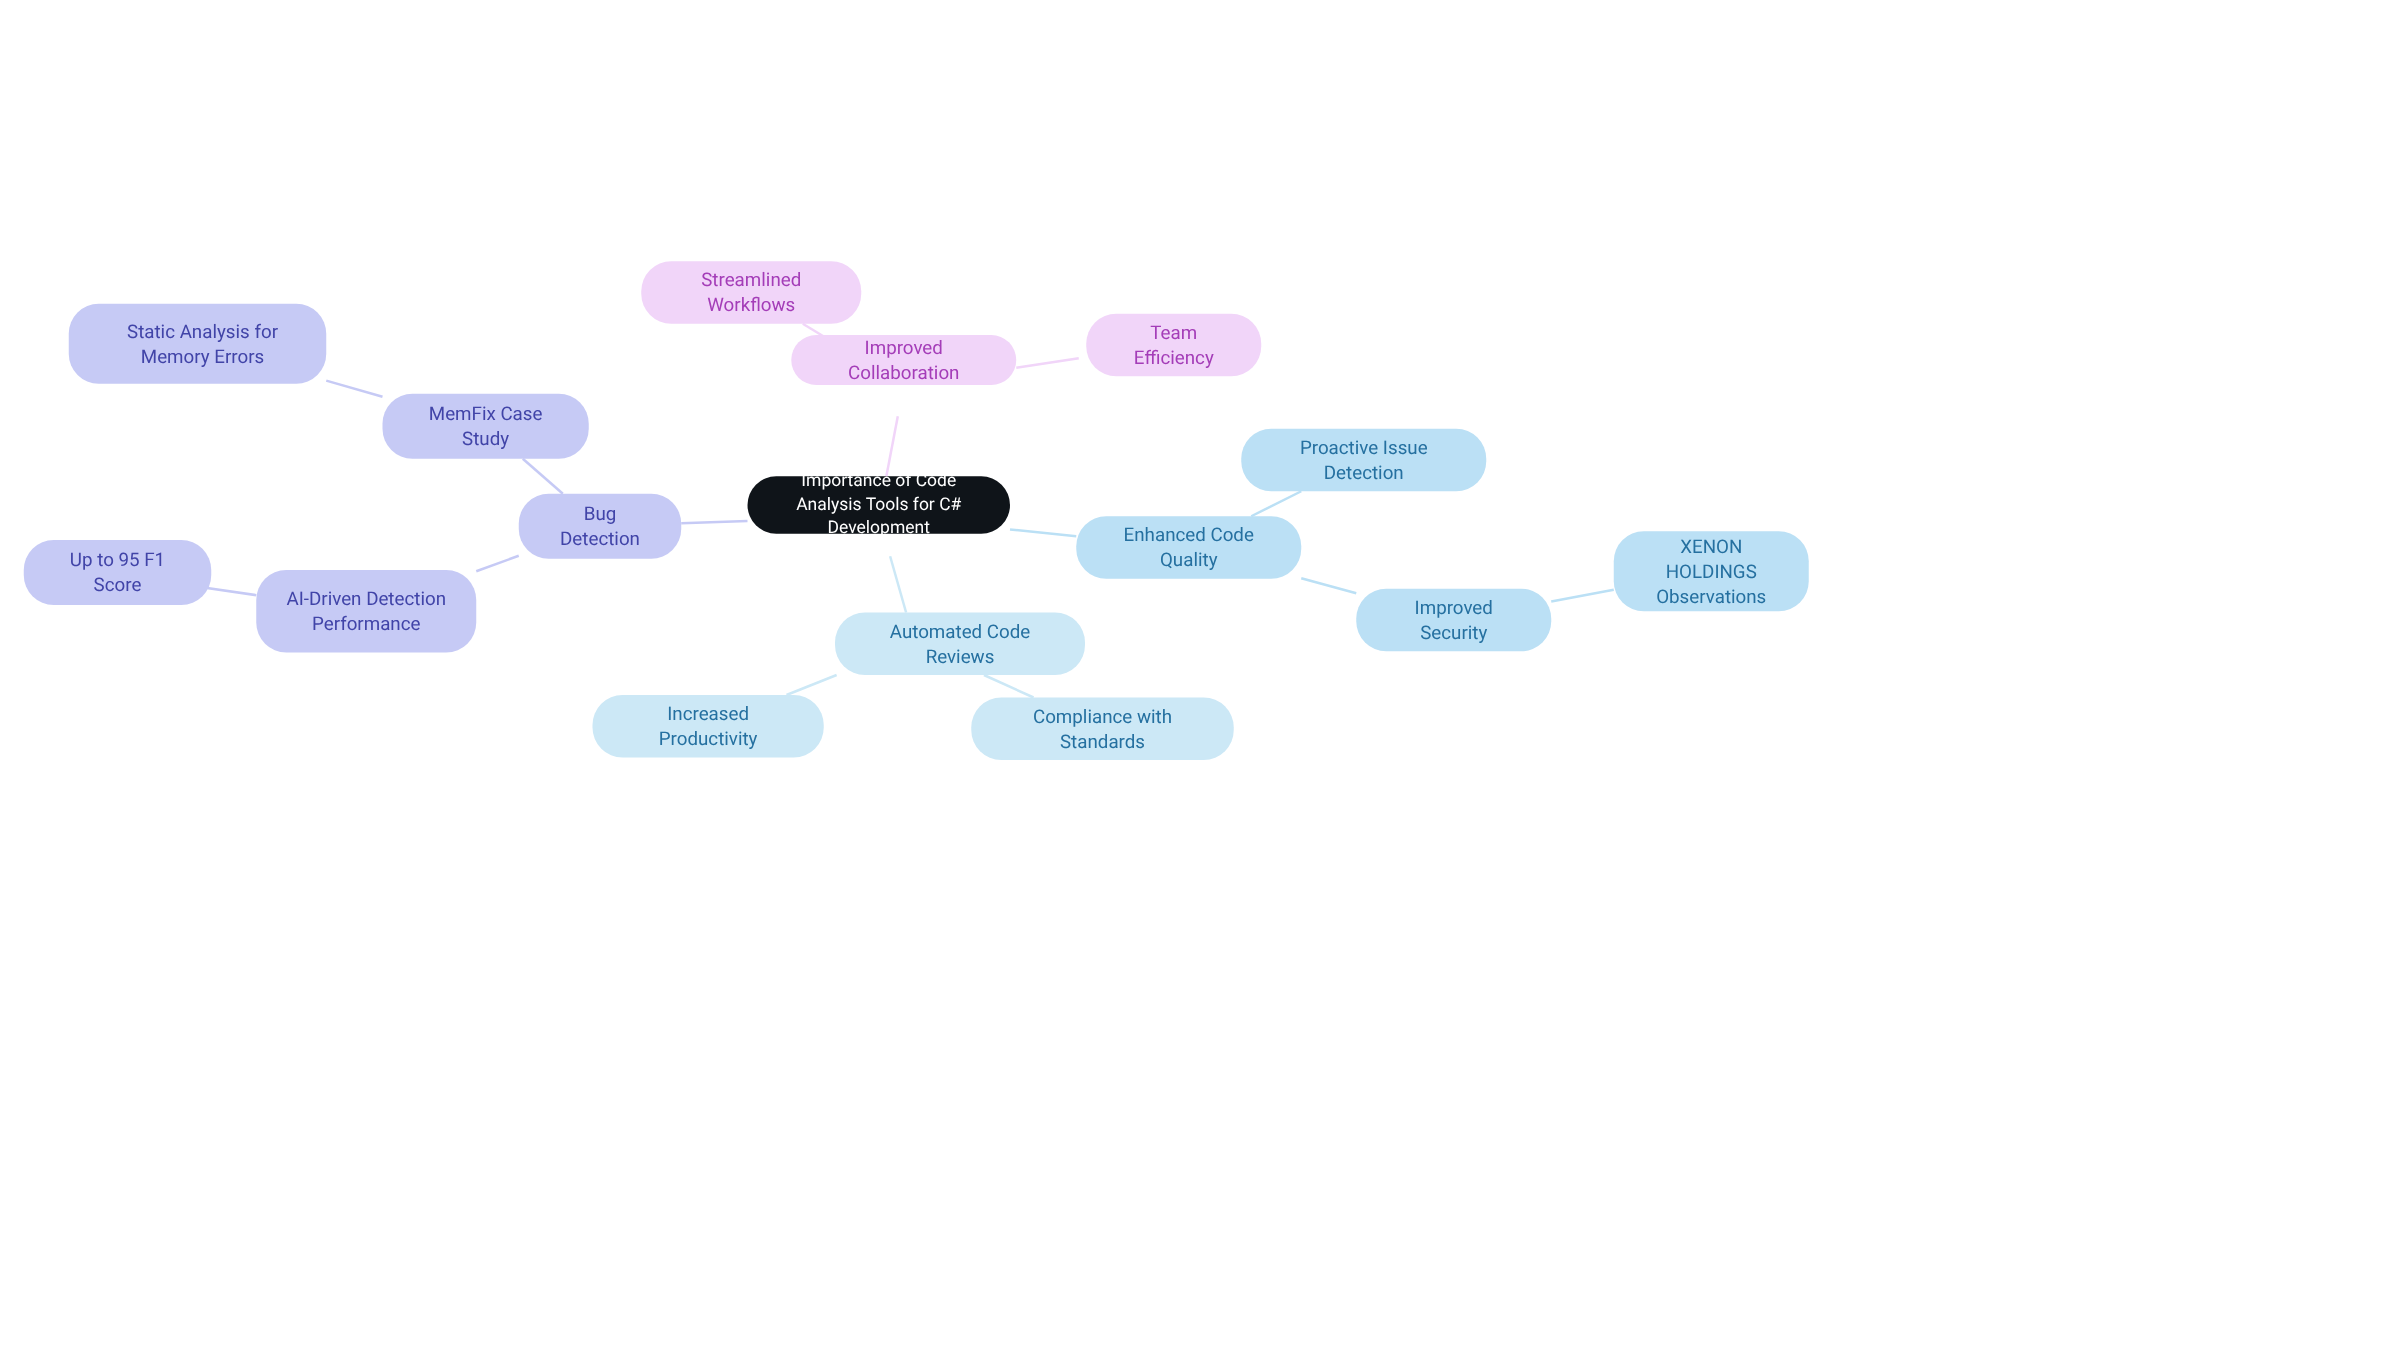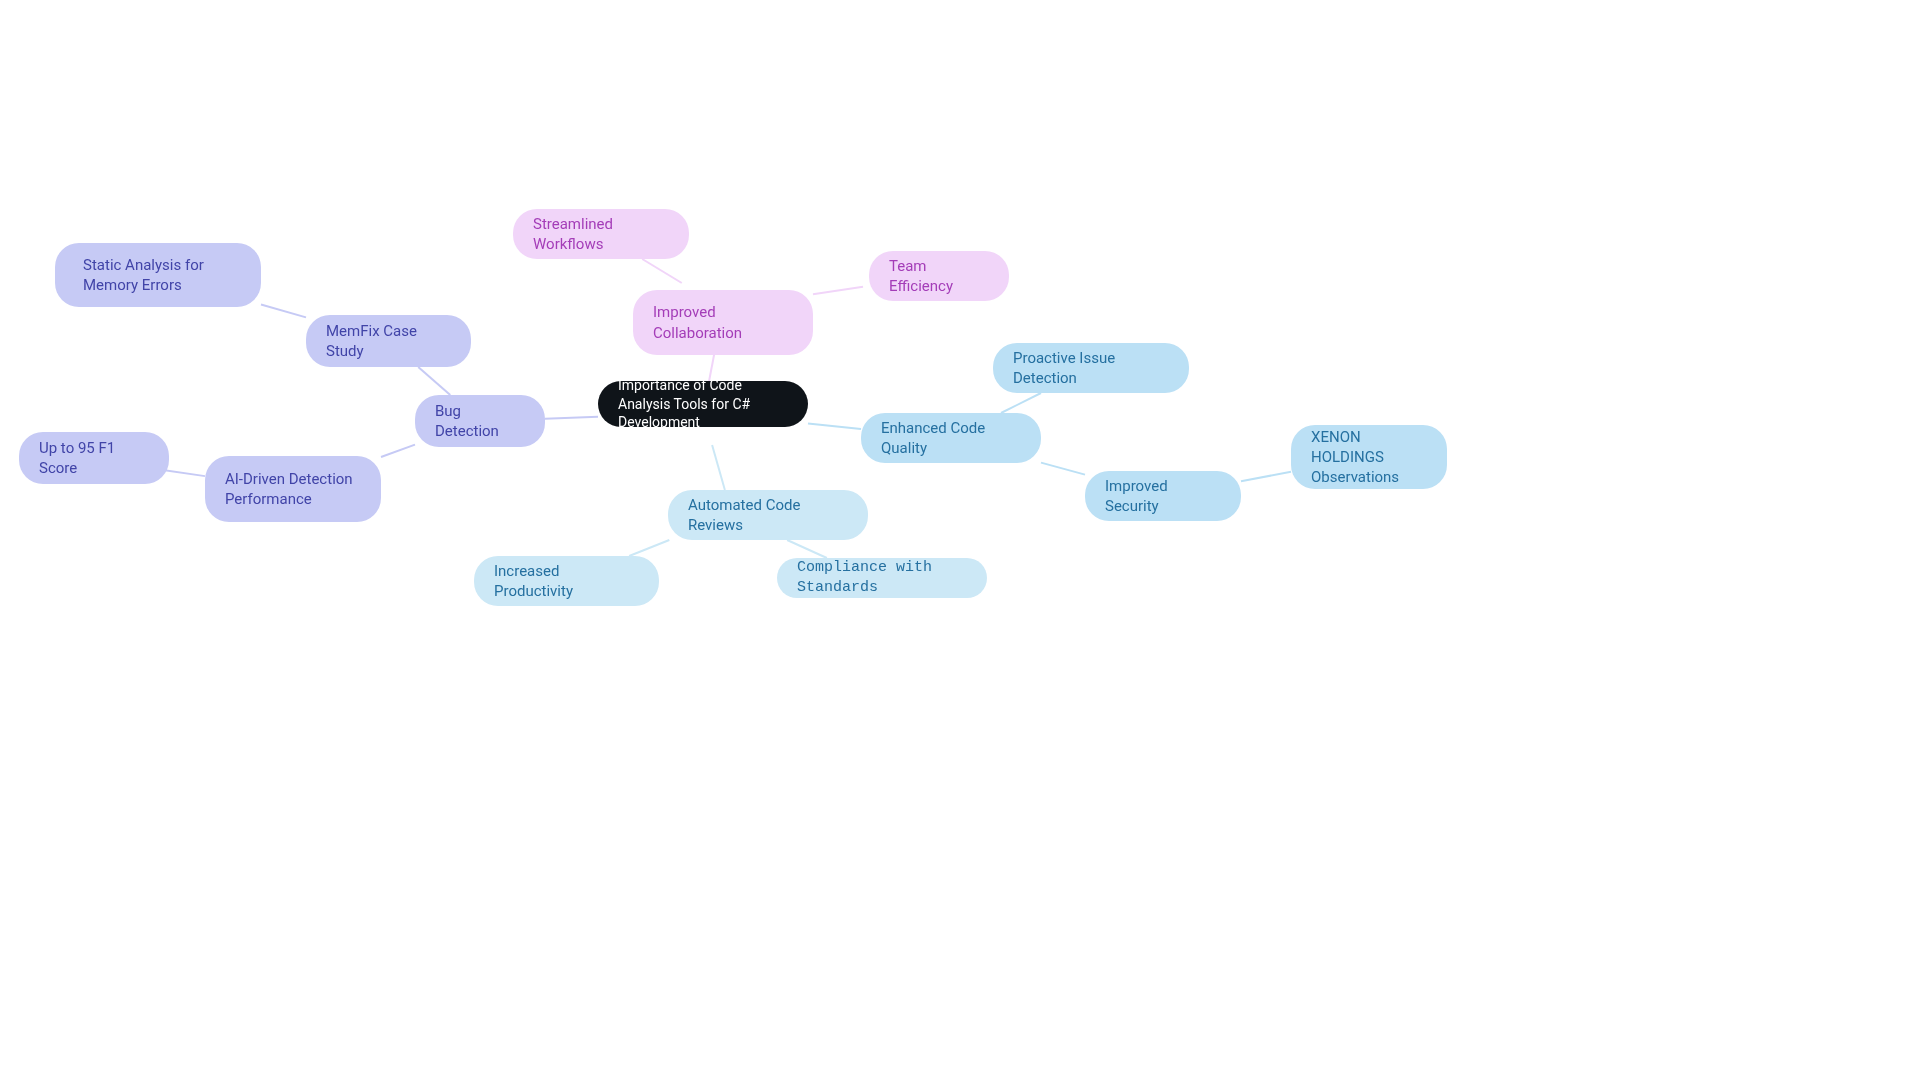--- a/index.html
+++ b/index.html
@@ -10,20 +10,21 @@
     background: #ffffff;
     font-family: -apple-system, BlinkMacSystemFont, "Segoe UI", Roboto, sans-serif;
     position: relative;
     overflow: hidden;
   }
   .node {
     position: absolute;
     border-radius: 24px;
     padding: 10px 20px;
     font-size: 15px;
+    text-align: center;
     display: flex;
     align-items: center;
     justify-content: center;
     box-sizing: border-box;
     line-height: 1.35;
   }
   .center-node {
     background: #0f1419;
     color: #ffffff;
     width: 210px;
@@ -89,21 +90,21 @@
 <div class="node purple" id="staticAnalysis" style="left:55px; top:243px; width:206px; height:64px;padding-left:28px;">
   <span>Static Analysis for Memory Errors</span>
 </div>
 <div class="node purple" id="aiDriven" style="left:205px; top:456px; width:176px; height:66px;">
   <span>AI-Driven Detection Performance</span>
 </div>
 <div class="node purple" id="f1Score" style="left:19px; top:432px; width:150px; height:52px;">
   <span>Up to 95 F1 Score</span>
 </div>
 
-<div class="node pink" id="improvedCollab" style="left:633px; top:290px; width:180px; height:65px;">
+<div class="node pink" id="improvedCollab" style="left:633px; top:268px; width:180px; height:40px;">
   <span>Improved Collaboration</span>
 </div>
 <div class="node pink" id="streamlined" style="left:513px; top:209px; width:176px; height:50px;">
   <span>Streamlined Workflows</span>
 </div>
 <div class="node pink" id="teamEff" style="left:869px; top:251px; width:140px; height:50px;">
   <span>Team Efficiency</span>
 </div>
 
 <div class="node blue" id="enhancedQuality" style="left:861px; top:413px; width:180px; height:50px;">
@@ -118,15 +119,15 @@
 <div class="node blue" id="xenon" style="left:1291px; top:425px; width:156px; height:64px;">
   <span>XENON HOLDINGS Observations</span>
 </div>
 
 <div class="node lightblue" id="automated" style="left:668px; top:490px; width:200px; height:50px;">
   <span>Automated Code Reviews</span>
 </div>
 <div class="node lightblue" id="increasedProd" style="left:474px; top:556px; width:185px; height:50px;">
   <span>Increased Productivity</span>
 </div>
-<div class="node lightblue" id="compliance" style="left:777px; top:558px; width:210px; height:40px;font-family:Liberation Mono, monospace;">
+<div class="node lightblue" id="compliance" style="left:777px; top:558px; width:210px; height:50px;">
   <span>Compliance with Standards</span>
 </div>
 
 </body></html>

